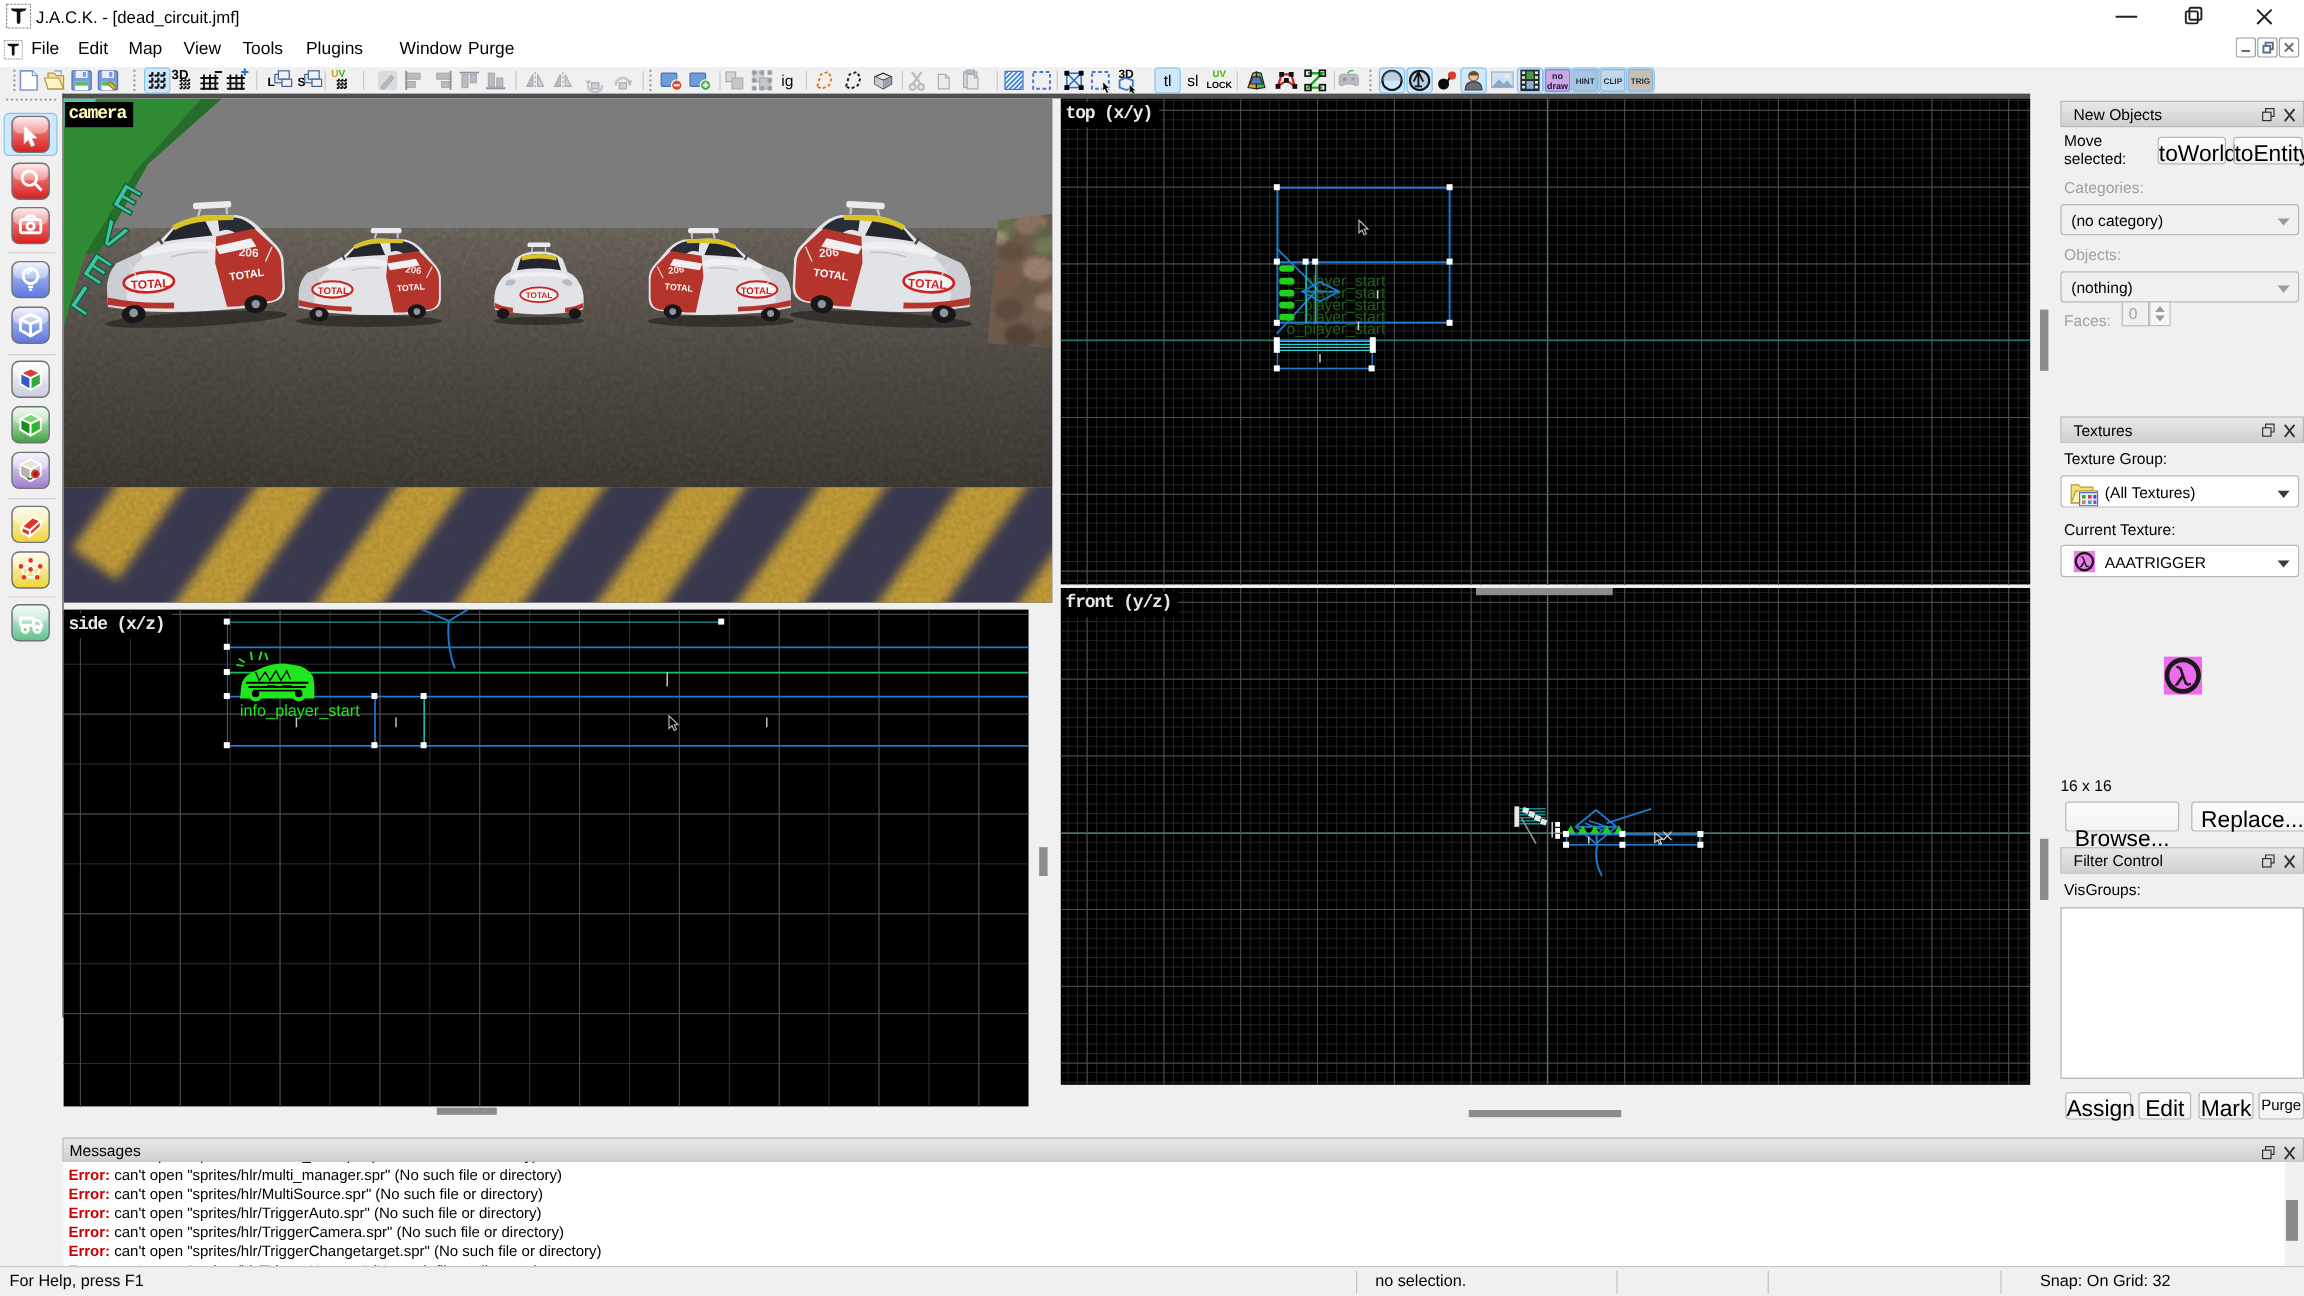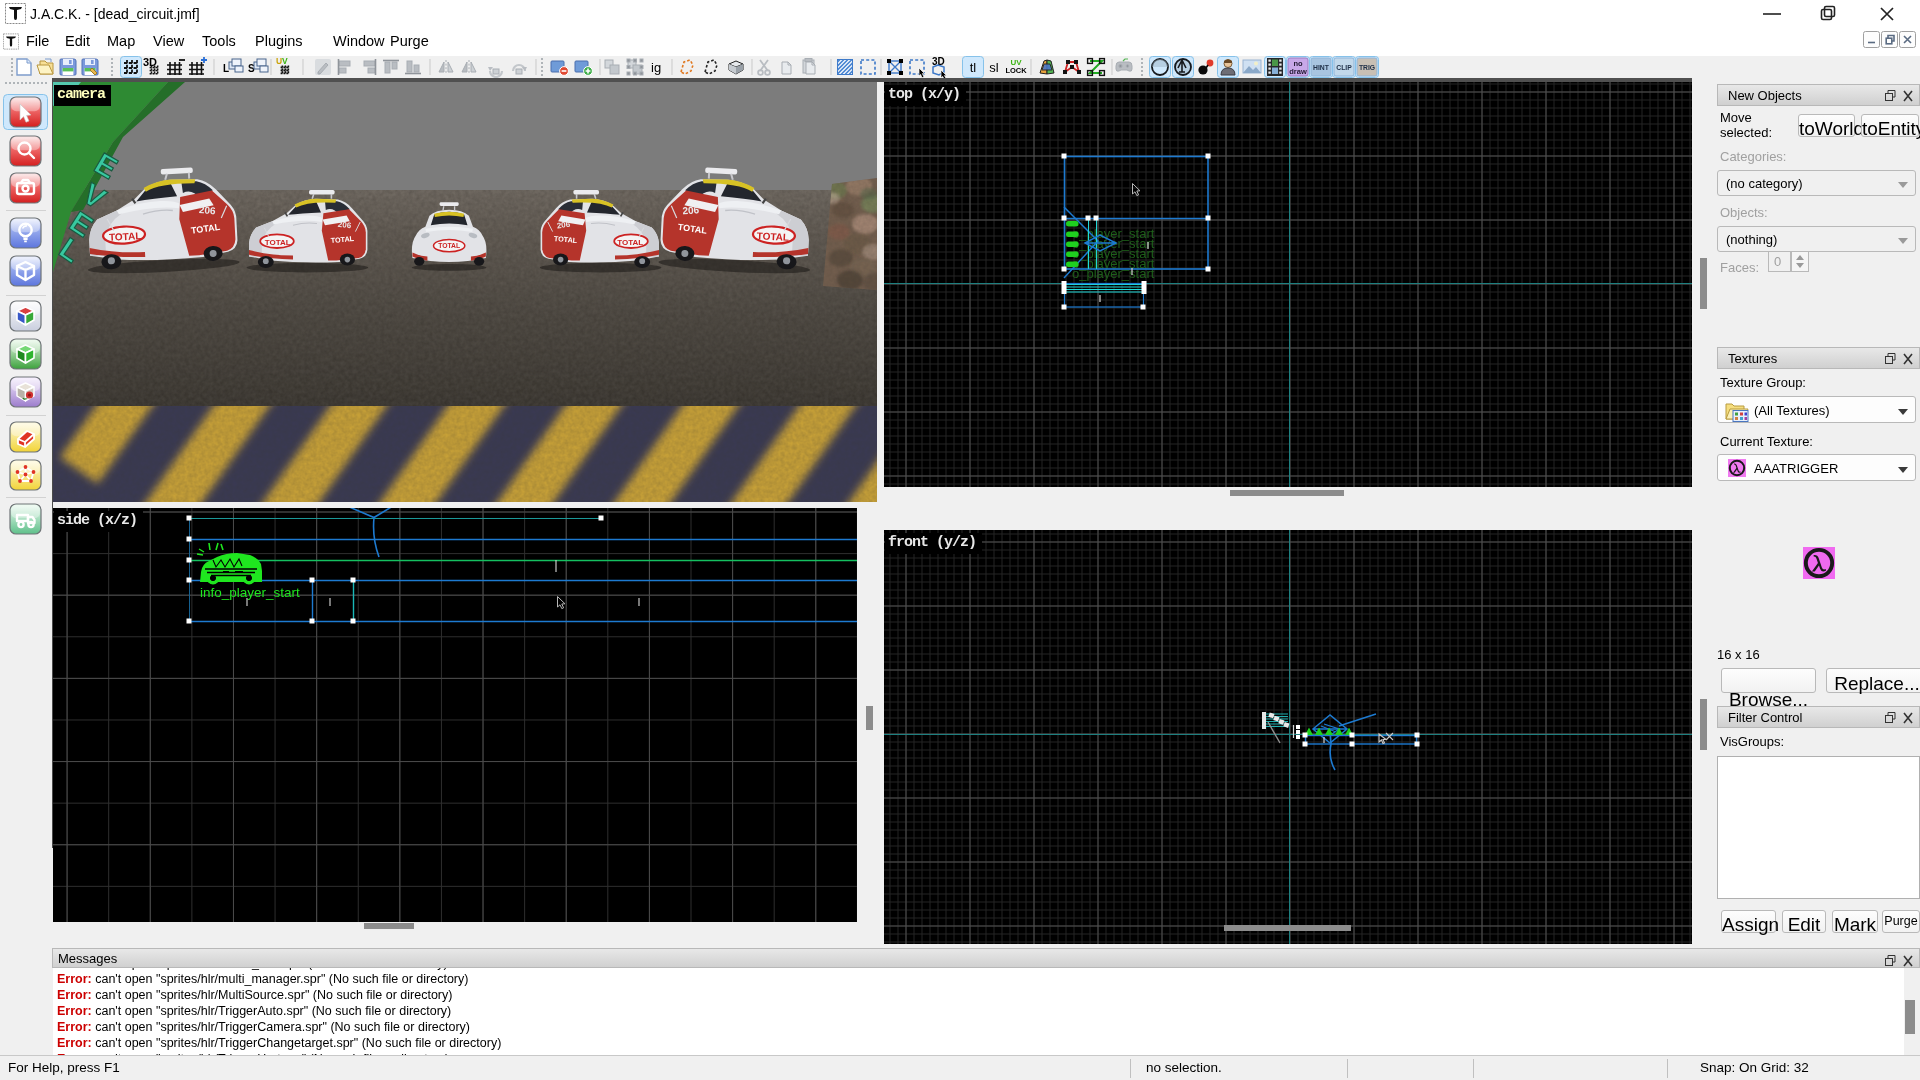--- a/index.html
+++ b/index.html
@@ -19,21 +19,21 @@
   #rightdock { left:1717px; top:78px; width:203px; height:867px; background:#f0f0f0; }
   .grip-v { position:absolute; width:7px; background:#8c8c8c; }
   .grip-h { position:absolute; height:7px; background:#8c8c8c; }
   
   .vplabel { position:absolute; left:1px; top:3px; background:#000; color:#e8e8e8;
     font-family:"Liberation Mono", monospace; font-size:15px; font-weight:bold;
     padding:1px 6px 3px 3px; letter-spacing:-1px; }
   #vp-cam   { left:1px;   top:4px;   width:824px; height:420px; background:#7d7d7d; overflow:hidden; }
   #vp-top   { left:832px; top:4px;   width:808px; height:405px; overflow:hidden; }
   #vp-side  { left:1px;   top:430px; width:804px; height:414px; overflow:hidden; }
-  #vp-front { left:832px; top:452px; width:808px; height:414px; overflow:hidden; }
+  #vp-front { left:832px; top:412px; width:808px; height:414px; overflow:hidden; }
   .gridfine { background-color:#000;
     background-image:
       linear-gradient(#4e4e4e 1px, transparent 1px),
       linear-gradient(90deg, #4e4e4e 1px, transparent 1px),
       linear-gradient(#232323 1px, transparent 1px),
       linear-gradient(90deg, #232323 1px, transparent 1px);
     background-size:64px 64px, 64px 64px, 8px 8px, 8px 8px; }
   .gridside { background-color:#000;
     background-image:
       linear-gradient(#4a4a4a 1px, transparent 1px),

